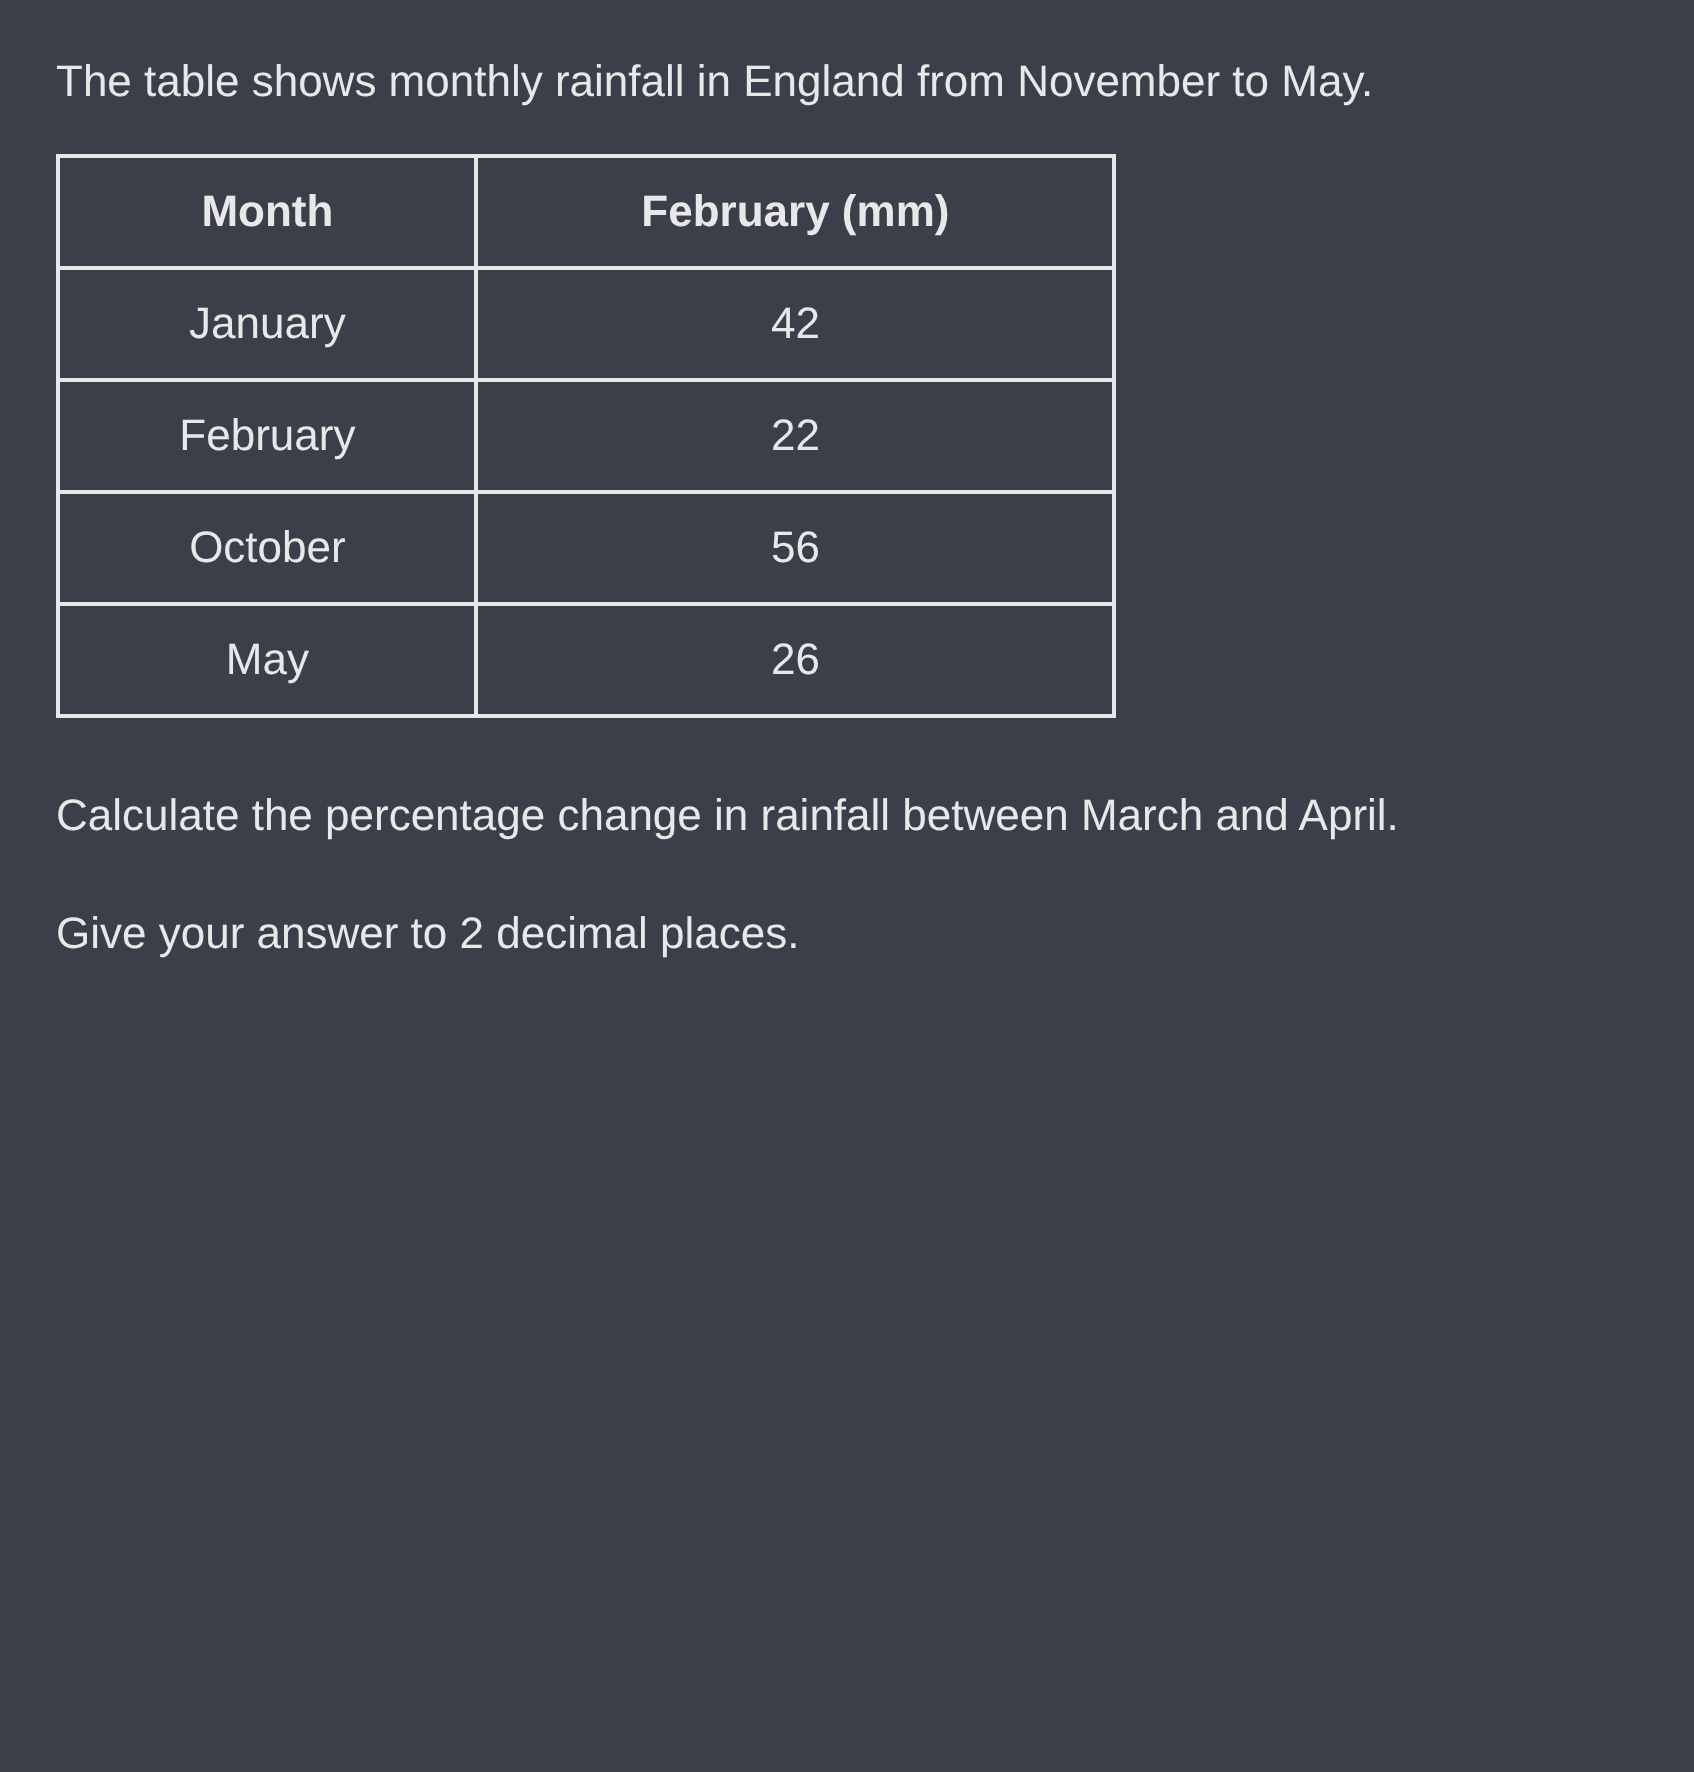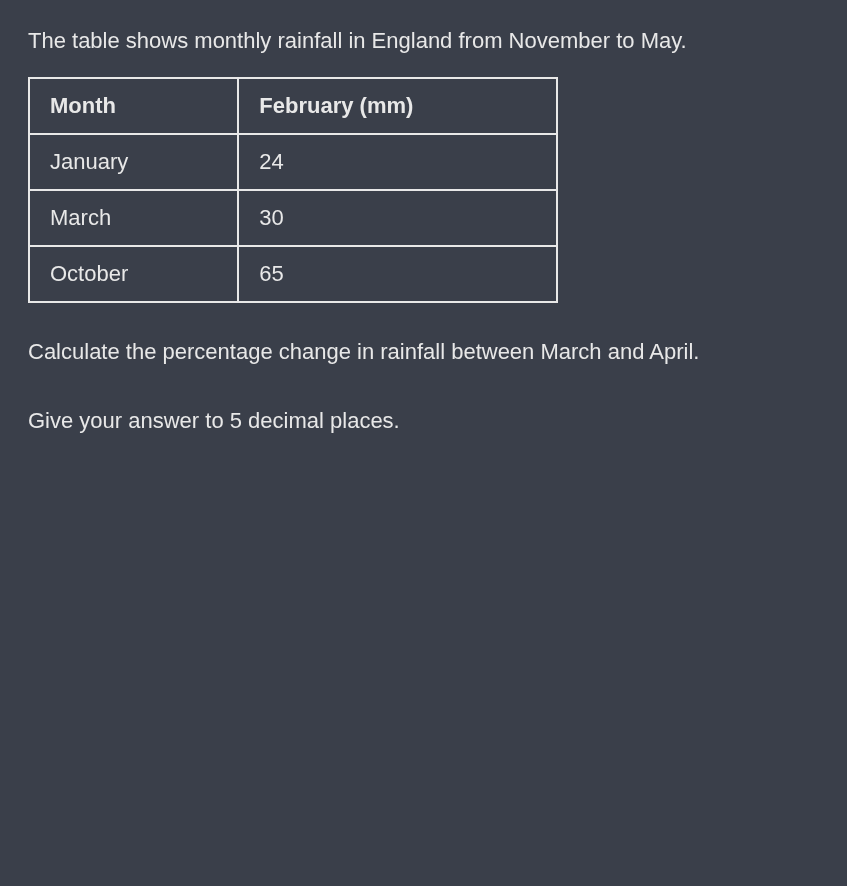--- a/index.html
+++ b/index.html
@@ -25,40 +25,40 @@
 
     table {
       border-collapse: collapse;
       width: 530px;
       margin-bottom: 32px;
     }
 
     th, td {
       border: 2px solid #e8e8e8;
       padding: 14px 20px;
-      text-align: left;
+      text-align: center;
       font-size: 22px;
       color: #e8e8e8;
     }
 
     th {
       font-weight: bold;
     }
 
     td:first-child {
       width: 210px;
     }
 
     td:last-child {
       width: 320px;
     }
 
     .question-text {
       line-height: 1.5;
-      margin-bottom: 36px;
+      margin-bottom: 26px;
     }
 
     .answer-text {
       line-height: 1.5;
     }
   </style>
 </head>
 <body>
 
 <p class="intro-text">The table shows monthly rainfall in England from November to May.</p>
@@ -66,28 +66,32 @@
 <table>
   <thead>
     <tr>
       <th>Month</th>
       <th>February (mm)</th>
     </tr>
   </thead>
   <tbody id="table-body">
   <tr>
         <td>January</td>
-        <td>24</td>
+        <td>42</td>
       </tr>
       <tr>
-        <td>March</td>
-        <td>30</td>
+        <td>February</td>
+        <td>22</td>
       </tr>
       <tr>
         <td>October</td>
-        <td>65</td>
+        <td>56</td>
+      </tr>
+      <tr>
+        <td>May</td>
+        <td>26</td>
       </tr>
     </tbody>
 </table>
 
 <p class="question-text">Calculate the percentage change in rainfall between March and April.</p>
 
-<p class="answer-text">Give your answer to 5 decimal places.</p>
+<p class="answer-text">Give your answer to 2 decimal places.</p>
 
 </body></html>

